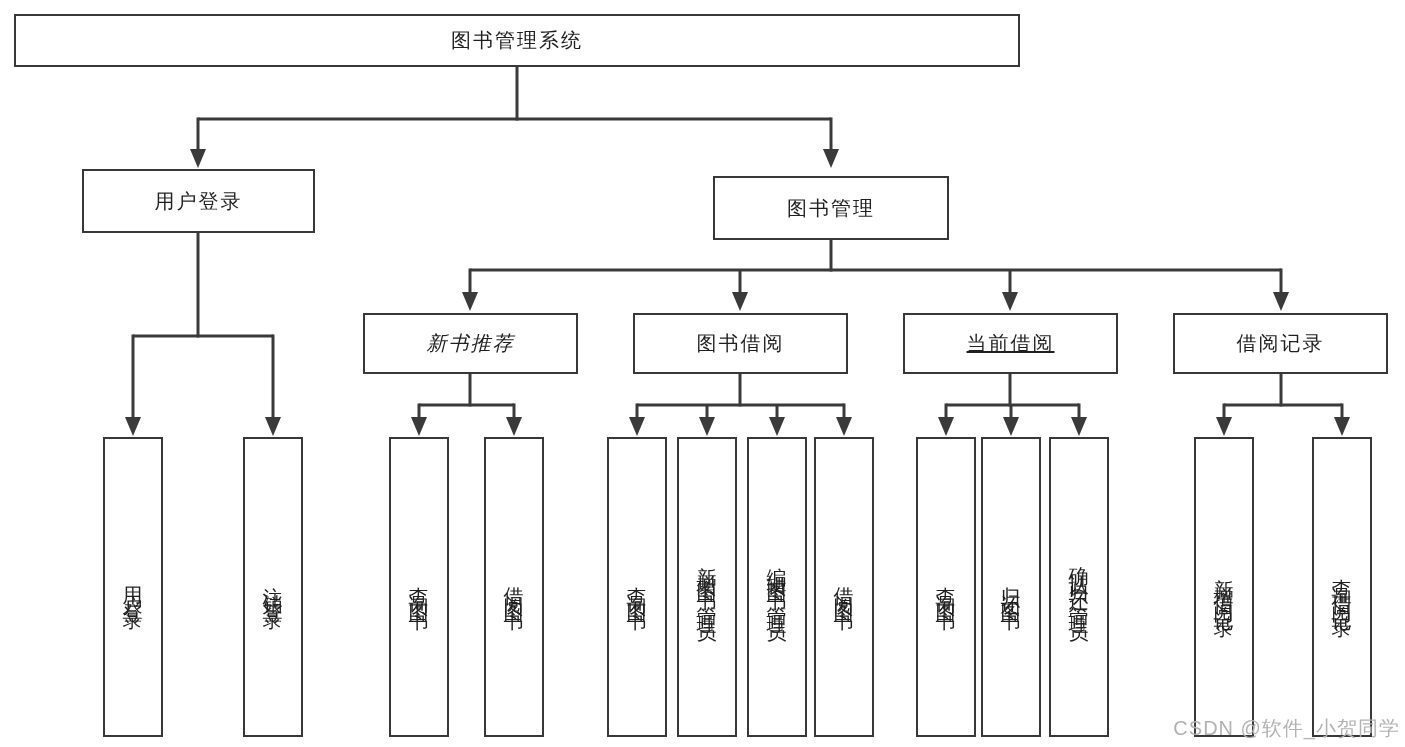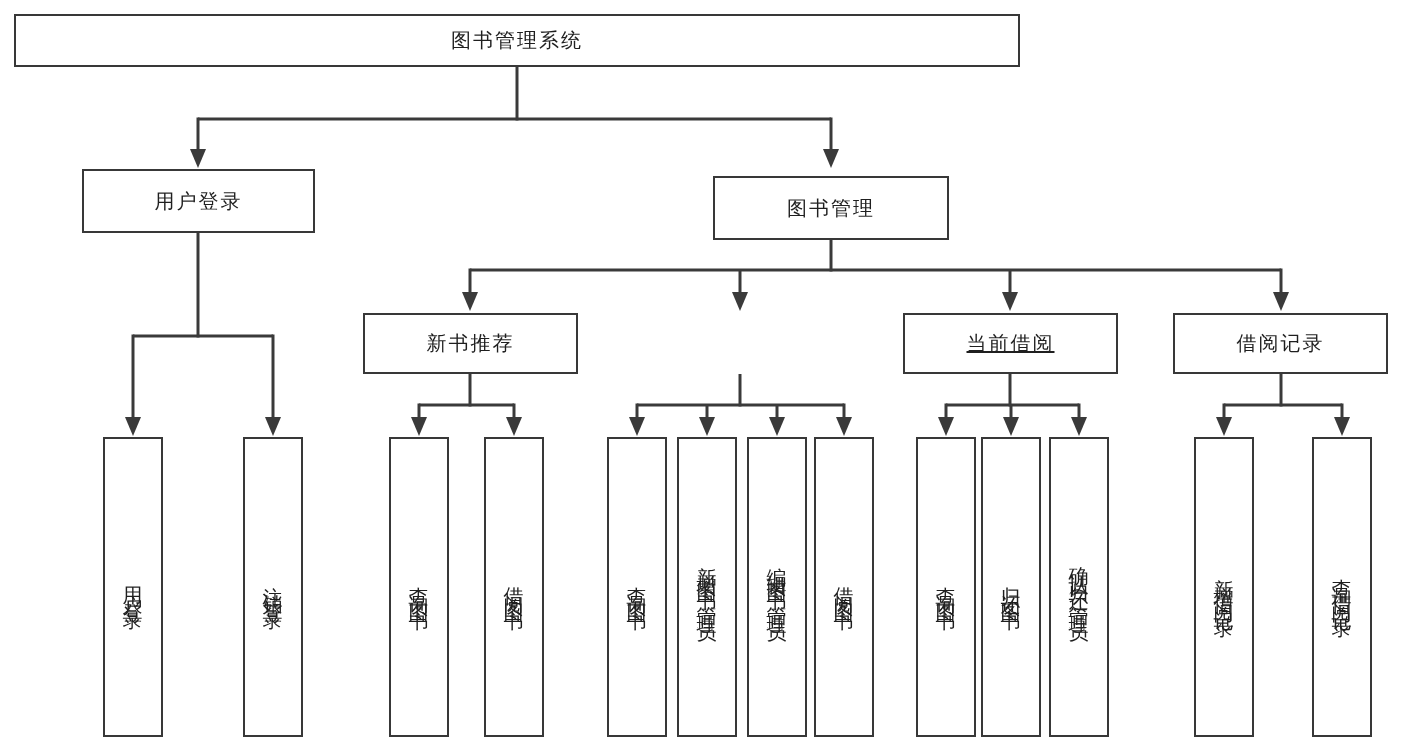--- a/index.html
+++ b/index.html
@@ -43,21 +43,21 @@
     letter-spacing:8px;
     line-height:1;
     white-space:nowrap;
   }
   
   .n-root{left:14px;top:14px;width:1006px;height:53px;}
   
   .n-user{left:82px;top:169px;width:233px;height:64px;}
   .n-mgmt{left:713px;top:176px;width:236px;height:64px;}
   
-  .n-new{left:363px;top:313px;width:215px;height:61px;}
+  .n-new{left:363px;top:313px;width:215px;height:61px;font-style:italic;}
   .n-borrow{left:633px;top:313px;width:215px;height:61px;}
   .n-current{left:903px;top:313px;width:215px;height:61px;text-decoration:underline;}
   .n-records{left:1173px;top:313px;width:215px;height:61px;}
   
   .leaf{top:437px;width:60px;height:300px;}
   .l-u1{left:103px;} .l-u2{left:243px;}
   .l-n1{left:389px;} .l-n2{left:484px;}
   .l-b1{left:607px;} .l-b2{left:677px;} .l-b3{left:747px;} .l-b4{left:814px;}
   .l-c1{left:916px;} .l-c2{left:981px;} .l-c3{left:1049px;}
   .l-r1{left:1194px;} .l-r2{left:1312px;}
@@ -141,20 +141,23 @@
   <div class="box n-user">
     <span>用户登录</span>
   </div>
   <div class="box n-mgmt">
     <span>图书管理</span>
   </div>
 
   <div class="box n-new">
     <span>新书推荐</span>
   </div>
+  <div class="box n-borrow">
+    <span>图书借阅</span>
+  </div>
   <div class="box n-current">
     <span>当前借阅</span>
   </div>
   <div class="box n-records">
     <span>借阅记录</span>
   </div>
 
   <div class="vbox leaf l-u1">
     <span>用户登录</span>
   </div>
@@ -192,13 +195,14 @@
     <span>确认归还（管理员）</span>
   </div>
 
   <div class="vbox leaf l-r1">
     <span>新增借阅记录</span>
   </div>
   <div class="vbox leaf l-r2">
     <span>查询借阅记录</span>
   </div>
 
+  <div class="watermark">CSDN @软件_小贺同学</div>
 </div>
 
 </body></html>

